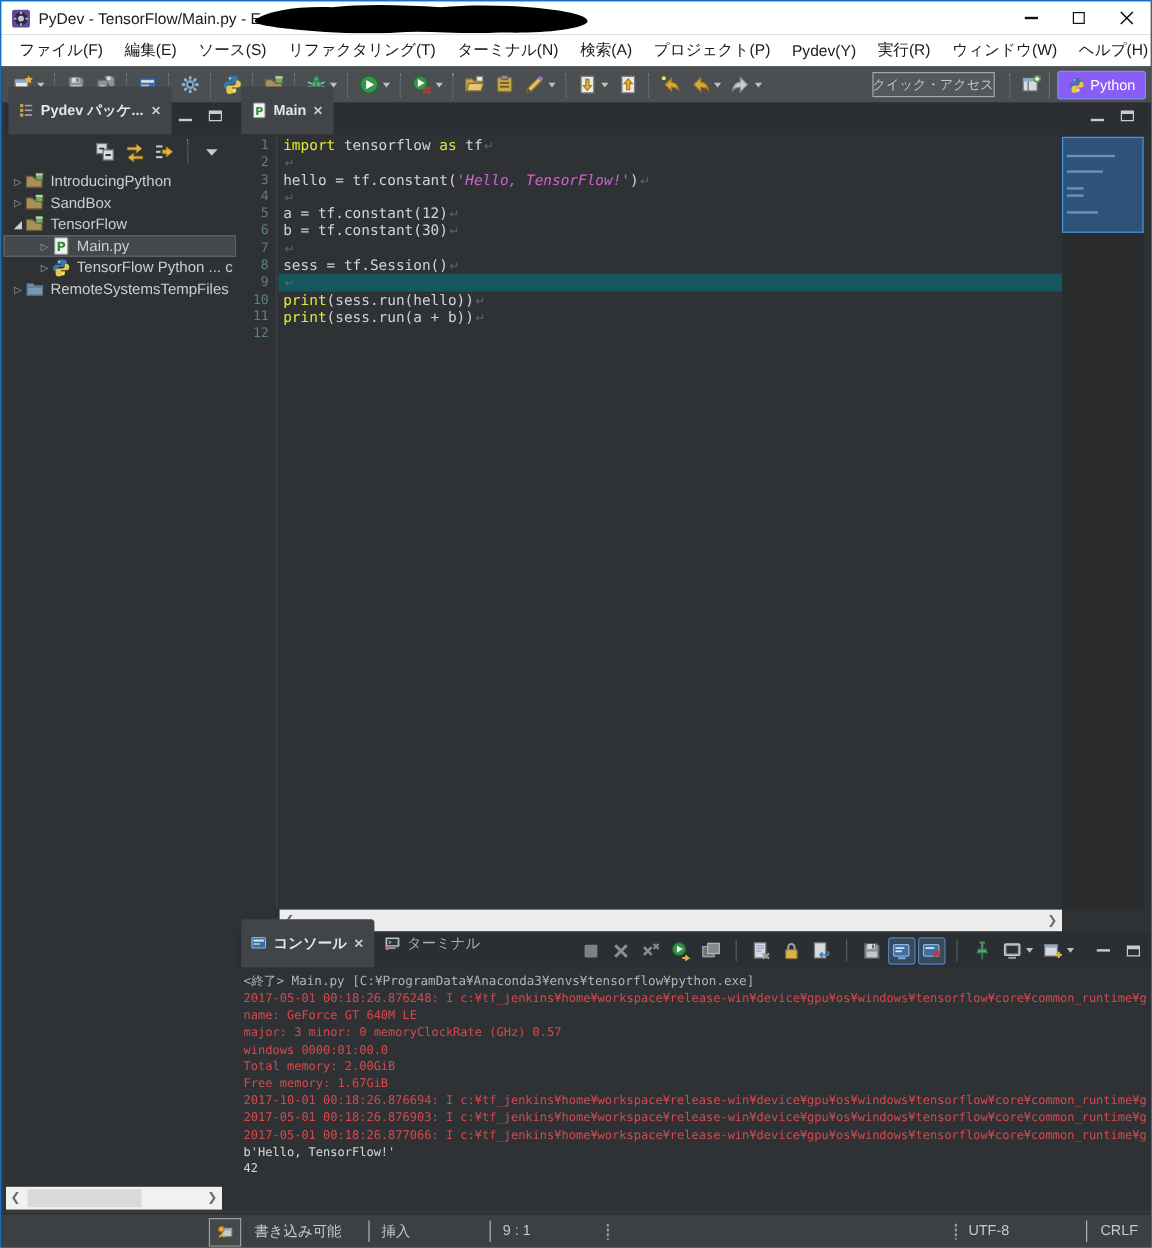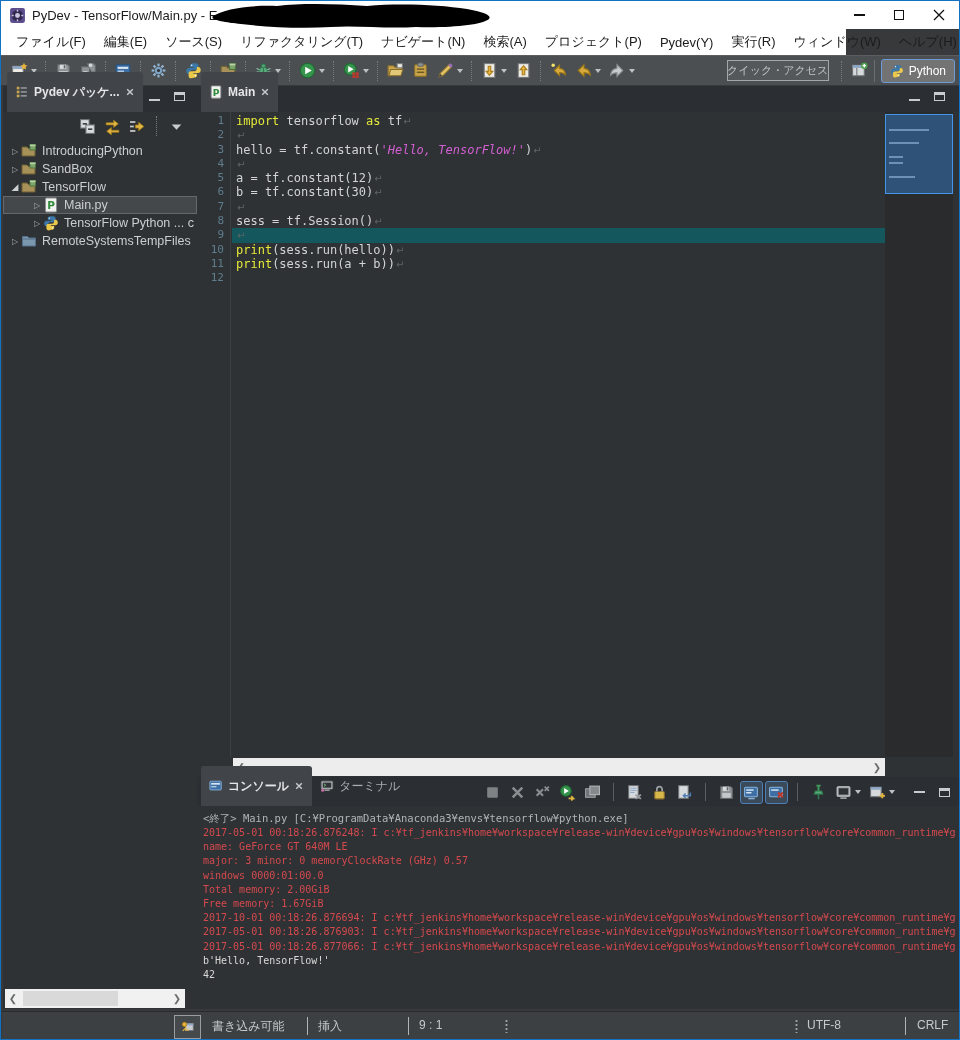--- a/index.html
+++ b/index.html
@@ -12,34 +12,34 @@
   .ico.sm{width:14px;height:14px;}
   .caret{width:0;height:0;border-left:3.5px solid transparent;border-right:3.5px solid transparent;
          border-top:4px solid #BEC1C3;margin-left:3px;}
   
   #titlebar{left:0;top:0;width:958px;height:28px;background:#FFFFFF;display:flex;align-items:center;}
   #title-text{font-size:13px;color:#1B1B1B;margin-left:6px;white-space:nowrap;}
   .winbtn{width:40px;height:28px;display:flex;align-items:center;justify-content:center;}
   #win-min i{display:block;width:11px;height:1.5px;background:#111;}
   #win-max i{display:block;width:10px;height:10px;border:1.2px solid #111;box-sizing:border-box;}
   
-  #menubar{left:0;top:28px;width:845px;height:26px;background:#FFFFFF;display:flex;align-items:center;padding-left:6px;box-sizing:border-box;}
+  #menubar{left:0;top:28px;width:958px;height:26px;background:#FFFFFF;display:flex;align-items:center;padding-left:6px;box-sizing:border-box;}
   .menu-item{font-size:13px;color:#1B1B1B;padding:3px 9px;white-space:nowrap;}
   
   #toolbar{left:0;top:54px;width:958px;height:30px;background:#4B4F51;border-top:1px solid #5A5E60;
            display:flex;align-items:center;padding:0 4px;box-sizing:border-box;text-align:center;}
   .tb-group{display:flex;align-items:center;gap:2px;padding:0 3px;}
   .tb-sep{width:1px;height:20px;border-left:1px dotted #787C7E;margin:0 2px;}
   .tb-btn{display:flex;align-items:center;padding:2px 2px;border-radius:3px;border:1px solid transparent;}
   .tb-btn.active{background:#3B4A59;border:1px solid #4E7FB6;}
   #qa-box{margin-left:auto;width:100px;height:19px;border:1px solid #A3A7AA;background:#54585A;
           color:#C2C6C8;font-size:11px;display:flex;align-items:center;justify-content:center;white-space:nowrap;}
   #persp-area{display:flex;align-items:center;margin-left:10px;gap:6px;}
   #persp-divider{width:1px;height:22px;background:#6A6E71;}
-  #python-persp{display:flex;align-items:center;gap:5px;background:#737373;border:1px solid #6C9BD8;
+  #python-persp{display:flex;align-items:center;gap:5px;background:#8b5cf6;border:1px solid #6C9BD8;
                 border-radius:3px;height:22px;padding:0 8px;color:#FFFFFF;font-size:12px;}
   
   .panel{position:absolute;background:#2F3234;}
   .tabbar{position:absolute;left:0;top:0;right:0;height:26px;background:#2B2F33;display:flex;align-items:flex-end;}
   .tab{display:flex;align-items:center;gap:5px;height:40px;padding:0 8px;font-size:12px;color:#A9ADB0;
        border-radius:3px 3px 0 0;white-space:nowrap;}
   .tab.selected{background:#41454A;color:#E4E6E8;font-weight:600;}
   .minmax{position:absolute;top:6px;display:flex;gap:14px;align-items:center;}
   .g-min{display:block;width:11px;height:2px;background:#C9CCCE;margin-top:6px;}
   .g-max{display:block;width:11px;height:9px;border:1px solid #C9CCCE;border-top:3px solid #C9CCCE;box-sizing:border-box;}
@@ -129,21 +129,21 @@
           </svg>
       </div>
     </div>
   </div>
 
   <div id="menubar" class="abs">
       <span class="menu-item">ファイル(F)</span>
       <span class="menu-item">編集(E)</span>
       <span class="menu-item">ソース(S)</span>
       <span class="menu-item">リファクタリング(T)</span>
-      <span class="menu-item">ナビゲート(N)</span>
+      <span class="menu-item">ターミナル(N)</span>
       <span class="menu-item">検索(A)</span>
       <span class="menu-item">プロジェクト(P)</span>
       <span class="menu-item">Pydev(Y)</span>
       <span class="menu-item">実行(R)</span>
       <span class="menu-item">ウィンドウ(W)</span>
       <span class="menu-item">ヘルプ(H)</span>
     </div>
 
   <div id="toolbar" class="abs">
     <span id="tb-groups" style="display:flex;align-items:center">

